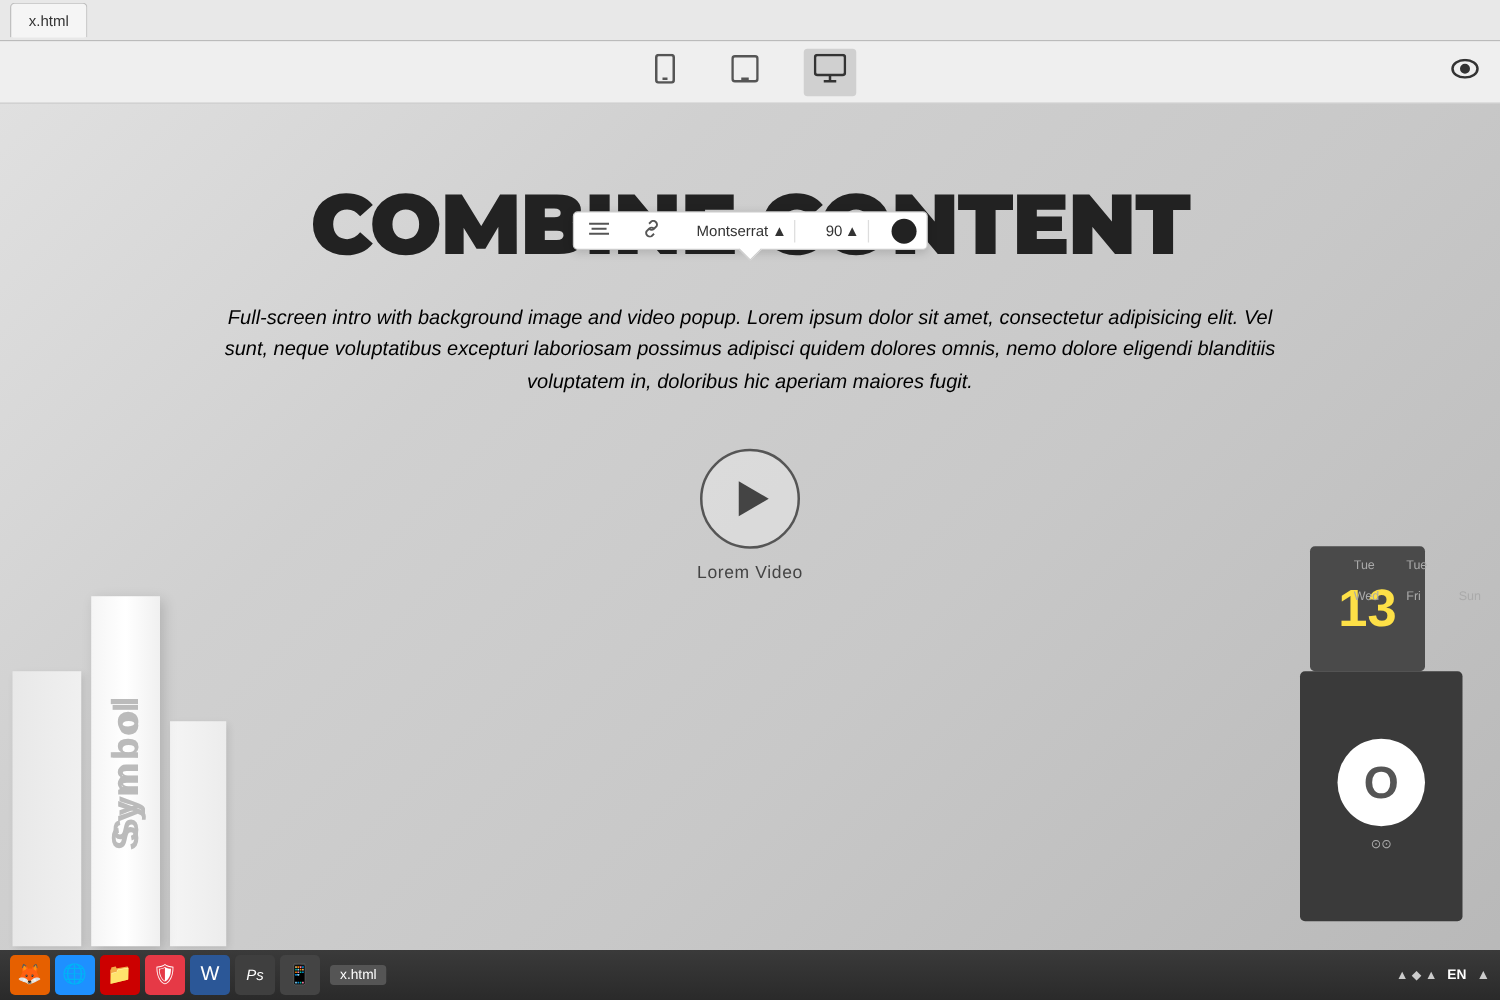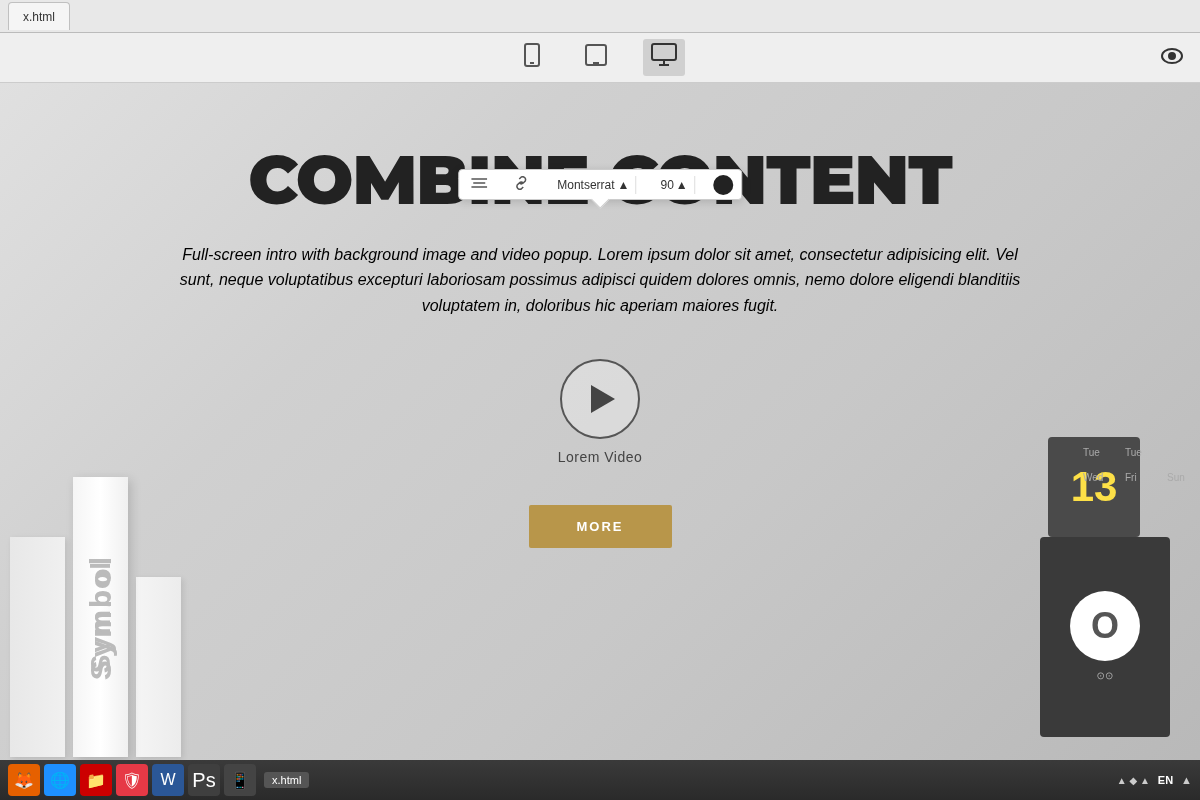--- a/index.html
+++ b/index.html
@@ -489,33 +489,32 @@
 
     <p class="hero-subtext">Full-screen intro with background image and video popup. Lorem ipsum dolor sit amet, consectetur adipisicing elit. Vel sunt, neque voluptatibus excepturi laboriosam possimus adipisci quidem dolores omnis, nemo dolore eligendi blanditiis voluptatem in, doloribus hic aperiam maiores fugit.</p>
 
     <div class="watch-video-container">
       <div class="play-circle">
         <div class="play-triangle"></div>
       </div>
       <span class="watch-video-label">Lorem Video</span>
     </div>
 
-    <button class="more-btn">MORE</button>
   </div>
 </div>
 
 <div class="taskbar">
 
   <div class="taskbar-icon" style="background:#e66000; color:white; font-size:16px;">🦊</div>
 
   <div class="taskbar-icon" style="background:#1e90ff; color:white; font-size:16px;">🌐</div>
   <div class="taskbar-icon" style="background:#cc0000; color:white; font-size:16px;">📁</div>
   <div class="taskbar-icon" style="background:#e63946; color:white; font-size:16px;">🛡</div>
   <div class="taskbar-icon" style="background:#2b5797; color:white; font-size:16px;">W</div>
-  <div class="taskbar-icon" style="background:#3f3f3f; color:white; font-size:20px;">Ps</div>
+  <div class="taskbar-icon" style="background:#3f3f3f; color:white; font-size:12px;font-style:italic;">Ps</div>
   <div class="taskbar-icon" style="background:#444; color:white; font-size:16px;">📱</div>
 
   <div style="display:flex; align-items:center; background:#555; border-radius:3px; padding:2px 8px; color:white; font-size:11px; margin-left:4px;">
     <span>x.html</span>
   </div>
 
   <div class="taskbar-right">
     <span style="color:#ccc; font-size:10px;">▲ ◆ ▲</span>
     <span style="color:white; font-size:11px;font-weight:bold;">EN</span>
     <span style="color:#ccc;">▲</span>

